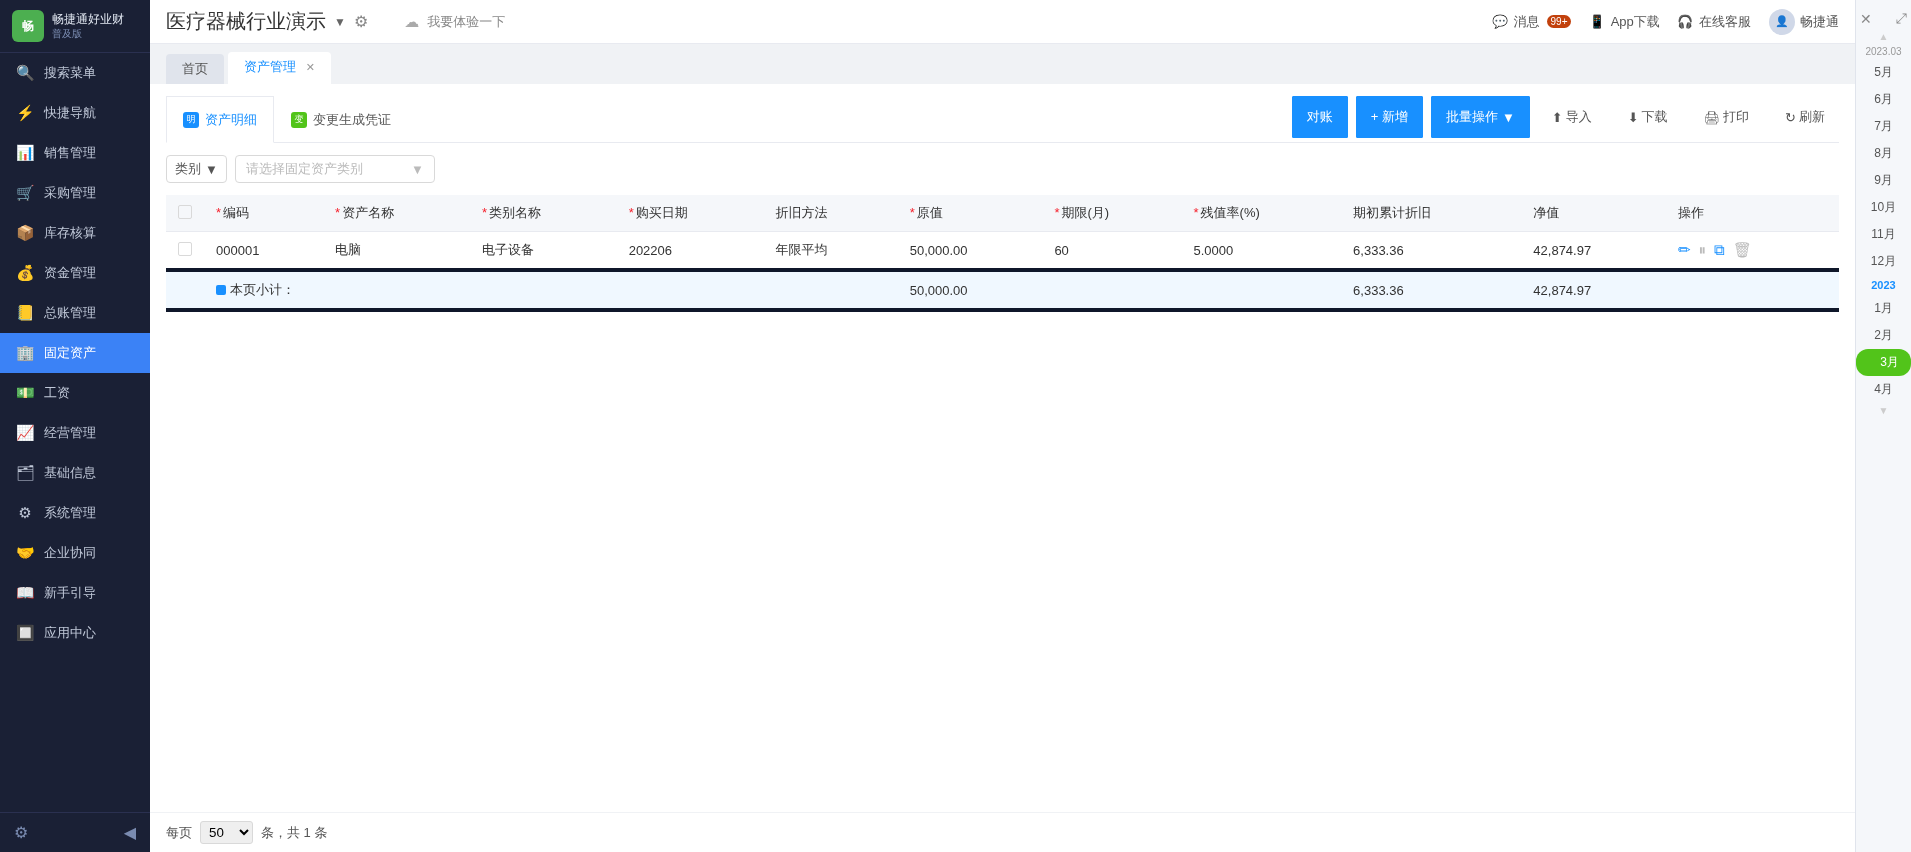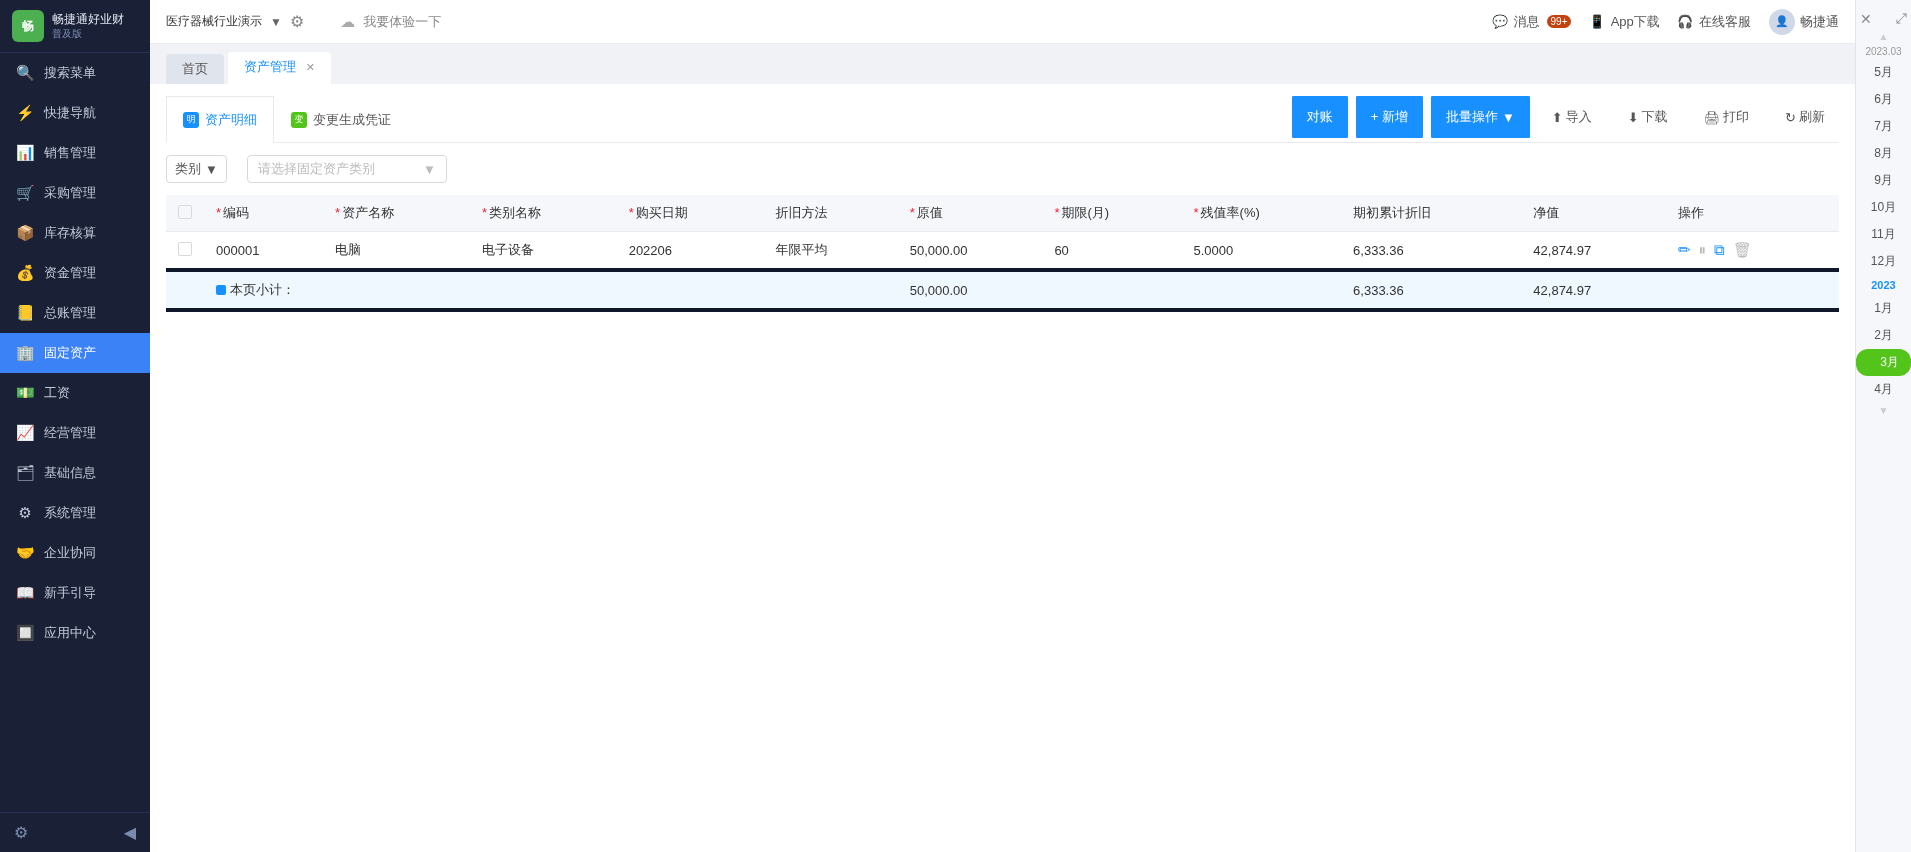--- a/index.html
+++ b/index.html
@@ -58,21 +58,21 @@
     
     .main { flex: 1; display: flex; flex-direction: column; overflow: hidden; background: #f0f2f5; }
 
     
     .topbar {
       background: white; height: 44px; display: flex; align-items: center;
       padding: 0 16px; border-bottom: 1px solid #e8eaf0;
       justify-content: space-between; flex-shrink: 0;
     }
     .topbar-left { display: flex; align-items: center; gap: 8px; }
-    .topbar-title { font-size: 12px; color: #333; }
+    .topbar-title { font-size: 20px; color: #333; }
     .topbar-dropdown { color: #666; cursor: pointer; font-size: 12px; }
     .topbar-settings { color: #888; cursor: pointer; font-size: 16px; }
     .topbar-experience { display: flex; align-items: center; gap: 6px; color: #888; font-size: 13px; }
     .topbar-right { display: flex; align-items: center; gap: 18px; }
     .topbar-right-item { display: flex; align-items: center; gap: 5px; color: #555; font-size: 13px; cursor: pointer; }
     .badge {
       background: #c2410c; color: white; font-size: 10px; padding: 1px 4px;
       border-radius: 10px; margin-left: 2px;
     }
     .avatar { width: 26px; height: 26px; background: #d0d8e8; border-radius: 50%; display:flex; align-items:center; justify-content:center; font-size:11px; color:#555; }
@@ -106,21 +106,21 @@
     .subtab.active {
       color: #1890ff; background: white;
       border: 1px solid #e8eaf0; border-bottom: 1px solid white;
       margin-bottom: -1px;
     }
     .subtab-icon { width: 16px; height: 16px; background: #1890ff; border-radius: 3px; display:flex;align-items:center;justify-content:center; color:white; font-size:9px; }
     .subtab-icon2 { width: 16px; height: 16px; background: #52c41a; border-radius: 3px; display:flex;align-items:center;justify-content:center; color:white; font-size:9px; }
 
     
     .toolbar { display: flex; align-items: center; justify-content: space-between; margin-bottom: 12px; }
-    .toolbar-left { display: flex; align-items: center; gap: 20px; }
+    .toolbar-left { display: flex; align-items: center; gap: 8px; }
 
     .filter-select {
       display: flex; align-items: center; gap: 4px;
       border: 1px solid #d9d9d9; border-radius: 4px;
       padding: 4px 8px; cursor: pointer; color: #555; font-size: 13px;
       background: white;
     }
     .filter-input {
       display: flex; align-items: center;
       border: 1px solid #d9d9d9; border-radius: 4px;
@@ -416,20 +416,29 @@
               <td>6,333.36</td>
               <td>42,874.97</td>
               <td></td>
             </tr>
           </tbody>
         </table>
       </div>
 
     </div>
 
+    <div class="pagination">
+      <span>每页</span>
+      <select>
+        <option>50</option>
+        <option>100</option>
+        <option>200</option>
+      </select>
+      <span>条，共 1 条</span>
+    </div>
   </div>
 
 </div>
 
 <div class="right-panel">
   <div style="display:flex;align-items:center;justify-content:space-between;width:100%;padding:2px 4px;">
     <span class="panel-icon">✕</span>
     <span class="panel-icon">⤢</span>
   </div>
   <div class="scroll-arrow">▲</div>

